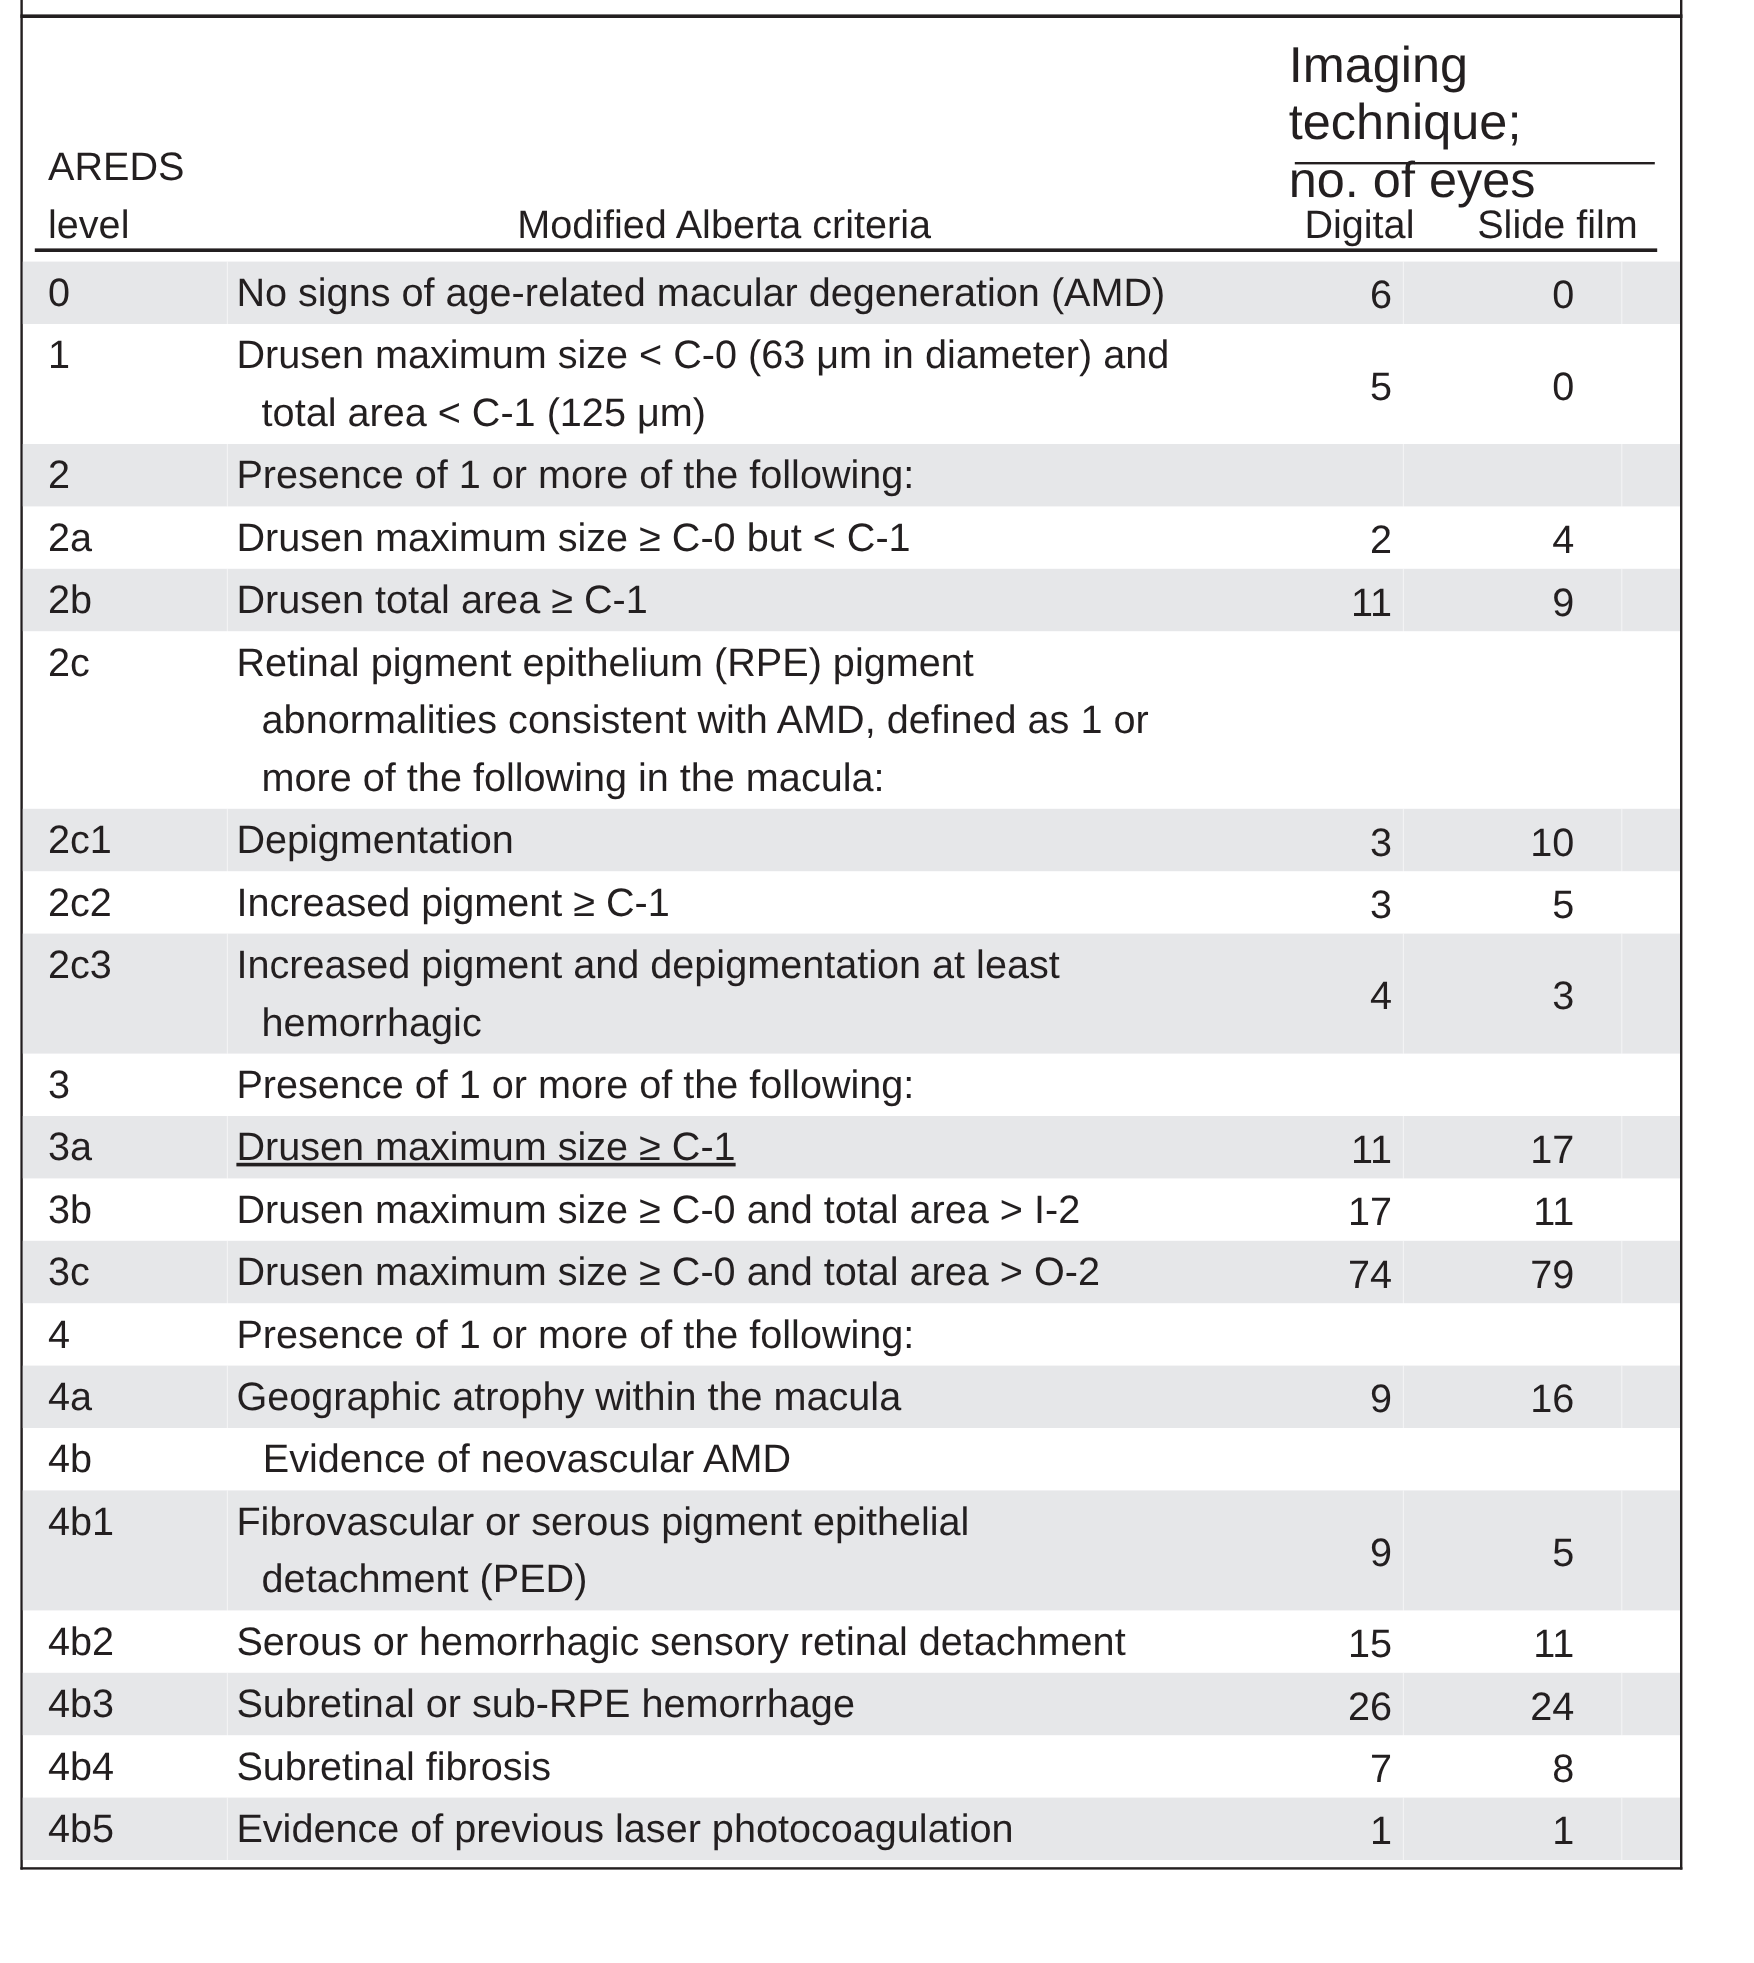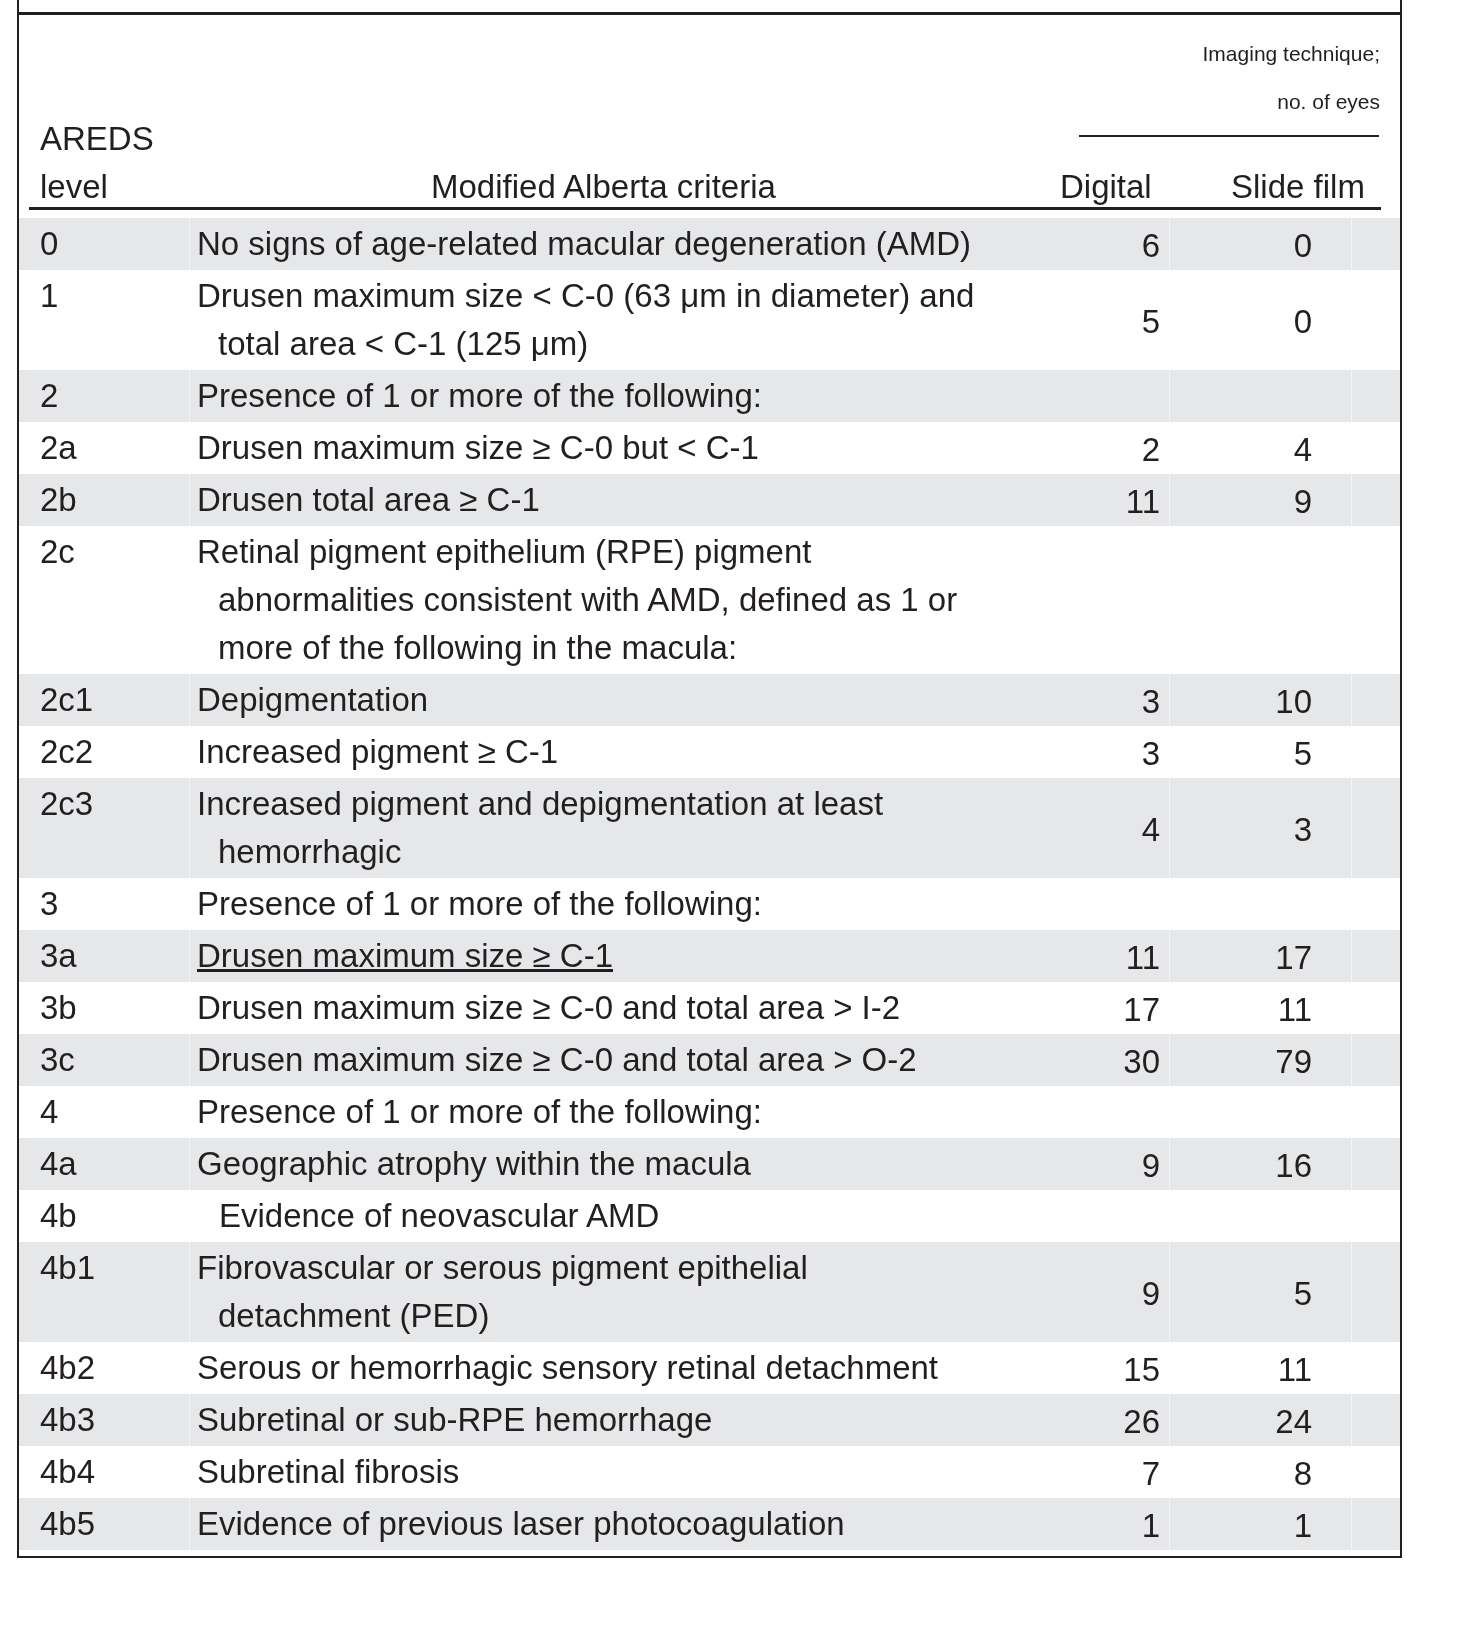--- a/index.html
+++ b/index.html
@@ -4,24 +4,24 @@
 <style>
   html, body { margin: 0; padding: 0; background: #ffffff; }
   body { width: 1462px; height: 1636px; position: relative; overflow: hidden;
          font-family: "Liberation Sans", sans-serif; color: #231f20; }
   .frame { position: absolute; left: 17px; top: 0; width: 1381px; height: 1556px;
            border-left: 2px solid #231f20; border-right: 2px solid #231f20; border-bottom: 2px solid #231f20; }
   .top-rule { position: absolute; left: 17px; top: 12px; width: 1385px; height: 3px; background: #231f20; }
   .header { position: absolute; left: 19px; top: 15px; width: 1381px; height: 193px; }
   .h-level { position: absolute; left: 21px; top: 100px; font-size: 33px; line-height: 48px; }
   .h-criteria { position: absolute; left: 412px; top: 148px; font-size: 33px; line-height: 48px; }
-  .h-group { position: absolute; left: 1055px; top: 15px; width: 306px; text-align: right;
-             font-size: 21px; line-height: 48px; }
+  .h-group { position: absolute; left: 1055px; top: 15px; width: 306px; text-align: left;
+             font-size: 42px; line-height: 48px; }
   .h-group-rule { position: absolute; left: 1060px; top: 120px; width: 300px; height: 2px; background: #231f20; }
-  .h-digital { position: absolute; left: 1041px; top: 148px; font-size: 33px; line-height: 48px; }
+  .h-digital { position: absolute; left: 1068px; top: 148px; font-size: 33px; line-height: 48px; }
   .h-slide { position: absolute; left: 1212px; top: 148px; font-size: 33px; line-height: 48px; }
   .head-rule { position: absolute; left: 29px; top: 207px; width: 1352px; height: 3px; background: #231f20; }
   .rows { position: absolute; left: 19px; top: 218px; width: 1381px; }
   .row { position: relative; width: 1381px; font-size: 33px; line-height: 48px; }
   .row.shade { background: #e6e7e9; }
   .row .lvl { position: absolute; left: 21px; top: 2px; }
   .row .crit { position: absolute; left: 178px; top: 2px; width: 880px; }
   .row .crit .cont { display: block; padding-left: 21px; }
   .row .dig { position: absolute; right: 240px; width: 80px; text-align: right; }
   .row .sld { position: absolute; right: 88px; width: 80px; text-align: right; }
@@ -184,21 +184,21 @@
       <div class="sld" style="top: 4px;">11</div>
       <div class="sep" style="left: 170px;"></div>
       <div class="sep" style="left: 1150px;"></div>
       <div class="sep" style="left: 1332px;"></div>
     </div>
     <div class="row shade" style="height: 52px;">
       <div class="lvl">3c</div>
       <div class="crit">
         <span style="display: block;">Drusen maximum size ≥ C-0 and total area &gt; O-2</span>
       </div>
-      <div class="dig" style="top: 4px;">30</div>
+      <div class="dig" style="top: 4px;">74</div>
       <div class="sld" style="top: 4px;">79</div>
       <div class="sep" style="left: 170px;"></div>
       <div class="sep" style="left: 1150px;"></div>
       <div class="sep" style="left: 1332px;"></div>
     </div>
     <div class="row" style="height: 52px;">
       <div class="lvl">4</div>
       <div class="crit">
         <span style="display: block;">Presence of 1 or more of the following:</span>
       </div>

